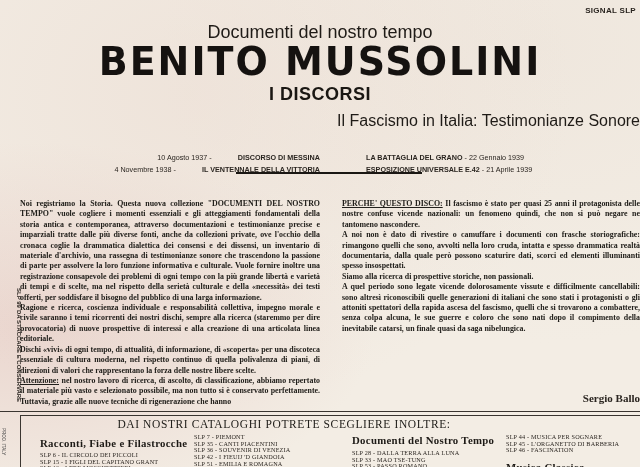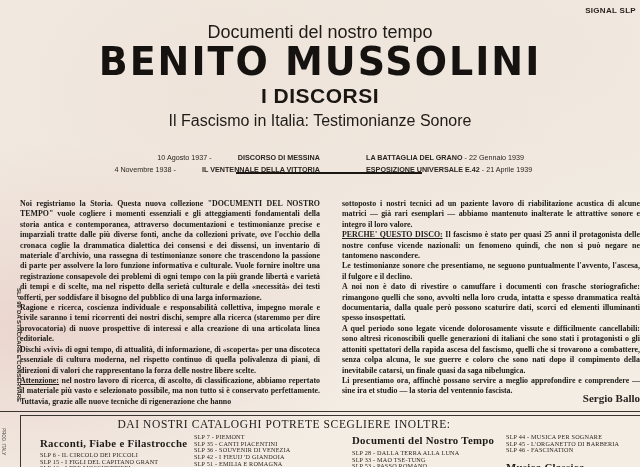--- a/index.html
+++ b/index.html
@@ -10,22 +10,22 @@
         radial-gradient(ellipse at 30% 20%, rgba(230,210,200,0.35), transparent 60%),
         radial-gradient(ellipse at 5% 70%, rgba(225,190,185,0.5), transparent 40%),
         radial-gradient(ellipse at 85% 10%, rgba(235,225,215,0.5), transparent 50%);
       color: #1e1a16;
       font-family: "Liberation Serif", serif;
     }
     .abs { position: absolute; }
     #label { right: 4px; top: 6px; font-family: "Liberation Sans", sans-serif; font-weight: bold; font-size: 8px; letter-spacing: 0.3px; color: #2a2520; }
     #series { left: 0; width: 640px; top: 22px; text-align: center; font-family: "Liberation Sans", sans-serif; font-size: 18px; color: #1f1b17; }
     #main-title { left: 0; width: 640px; top: 39px; text-align: center; font-family: "DejaVu Sans", sans-serif; font-weight: 900; font-size: 38px; letter-spacing: 2px; color: #151210; transform: scaleY(1.05); }
-    #subtitle { left: 0; width: 640px; top: 84px; text-align: center; font-family: "Liberation Sans", sans-serif; font-weight: bold; font-size: 21px; letter-spacing: 0.5px; color: #1a1713; }
-    #tagline { left: 0; width: 640px; top: 112px; text-align: center; font-family: "Liberation Sans", sans-serif; font-size: 16px; color: #1f1b17; }
+    #subtitle { left: 0; width: 640px; top: 84px; text-align: center; font-family: "Liberation Sans", sans-serif; font-weight: bold; font-size: 18px; letter-spacing: 0.5px; color: #1a1713; }
+    #tagline { left: 0; width: 640px; top: 112px; text-align: right; font-family: "Liberation Sans", sans-serif; font-size: 16px; color: #1f1b17; }
     .speech { font-family: "Liberation Sans", sans-serif; font-size: 7.2px; color: #2a2520; white-space: nowrap; }
     .speech b { font-weight: bold; padding-left: 24px; }
     .speech-left { right: 320px; text-align: right; }
     .speech-right { left: 342px; text-align: center; }
     #rule1 { left: 236px; top: 172px; width: 186px; height: 2px; background: #1a1713; }
     .col { top: 199px; font-size: 7.9px; line-height: 10.4px; text-align: justify; color: #22201c; font-weight: bold; }
     .col p { margin: 0; }
     #col-left { left: 20px; width: 300px; }
     #col-right { left: 342px; width: 298px; }
     .u { text-decoration: underline; }
@@ -63,26 +63,24 @@
 <div class="abs" id="rule1"></div>
 
 <div class="abs col" id="col-left">
   <p>Noi registriamo la Storia. Questa nuova collezione "DOCUMENTI DEL NOSTRO TEMPO" vuole cogliere i momenti essenziali e gli atteggiamenti fondamentali della storia antica e contemporanea, attraverso documentazioni e testimonianze precise e imparziali tratte dalle più diverse fonti, anche da collezioni private, ove l'occhio della cronaca coglie la drammatica dialettica dei consensi e dei dissensi, un inventario di materiale d'archivio, una rassegna di testimonianze sonore che trascendono la passione di parte per assolvere la loro funzione informativa e culturale. Vuole fornire inoltre una registrazione consapevole dei problemi di ogni tempo con la più grande libertà e varietà di tempi e di scelte, ma nel rispetto della serietà culturale e della «necessità» dei testi offerti, per soddisfare il bisogno del pubblico di una larga informazione.</p>
   <p>Ragione e ricerca, coscienza individuale e responsabilità collettiva, impegno morale e civile saranno i temi ricorrenti dei nostri dischi, sempre alla ricerca (staremmo per dire provocatoria) di nuove prospettive di interessi e alla creazione di una articolata linea editoriale.</p>
   <p>Dischi «vivi» di ogni tempo, di attualità, di informazione, di «scoperta» per una discoteca essenziale di cultura moderna, nel rispetto continuo di quella polivalenza di piani, di direzioni di valori che rappresentano la forza delle nostre libere scelte.</p>
   <p><span class="u">Attenzione:</span><span> nel nostro lavoro di ricerca, di ascolto, di classificazione, abbiamo repertato il materiale più vasto e selezionato possibile, ma non tutto si è conservato perfettamente. Tuttavia, grazie alle nuove tecniche di rigenerazione che hanno</span></p>
 </div>
 
 <div class="abs col" id="col-right">
-  <p>sottoposto i nostri tecnici ad un paziente lavoro di riabilitazione acustica di alcune matrici — già rari esemplari — abbiamo mantenuto inalterate le attrattive sonore e integro il loro valore.</p>
   <p><span class="u">PERCHE' QUESTO DISCO:</span><span> Il fascismo è stato per quasi 25 anni il protagonista delle nostre confuse vicende nazionali: un fenomeno quindi, che non si può negare ne tantomeno nascondere.</span></p>
-  <p>Le testimonianze sonore che presentiamo, ne seguono puntualmente l'avvento, l'ascesa, il fulgore e il declino.</p>
   <p>A noi non è dato di rivestire o camuffare i documenti con frasche storiografiche: rimangono quelli che sono, avvolti nella loro cruda, intatta e spesso drammatica realtà documentaria, dalla quale però possono scaturire dati, scorci ed elementi illuminanti spesso insospettati.</p>
+  <p>Siamo alla ricerca di prospettive storiche, non passionali.</p>
   <p>A quel periodo sono legate vicende dolorosamente vissute e difficilmente cancellabili: sono altresì riconoscibili quelle generazioni di italiani che sono stati i protagonisti o gli attoniti spettatori della rapida ascesa del fascismo, quelli che si trovarono a combattere, senza colpa alcuna, le sue guerre e coloro che sono nati dopo il compimento della inevitabile catarsi, un finale quasi da saga nibelungica.</p>
-  <p>Li presentiamo ora, affinchè possano servire a meglio approfondire e comprendere — sine ira et studio — la storia del ventennio fascista.</p>
 </div>
 <div class="abs" id="signature">Sergio Ballo</div>
 
 <div class="abs" id="spine">
   <span>SLP 99</span>
   <span style="margin-right:2px;">DA STACCARE E CONSERVARE</span>
 </div>
 <div class="abs" id="spine-2">PROD. ITALY</div>
 
 <div class="abs" id="rule2"></div>

